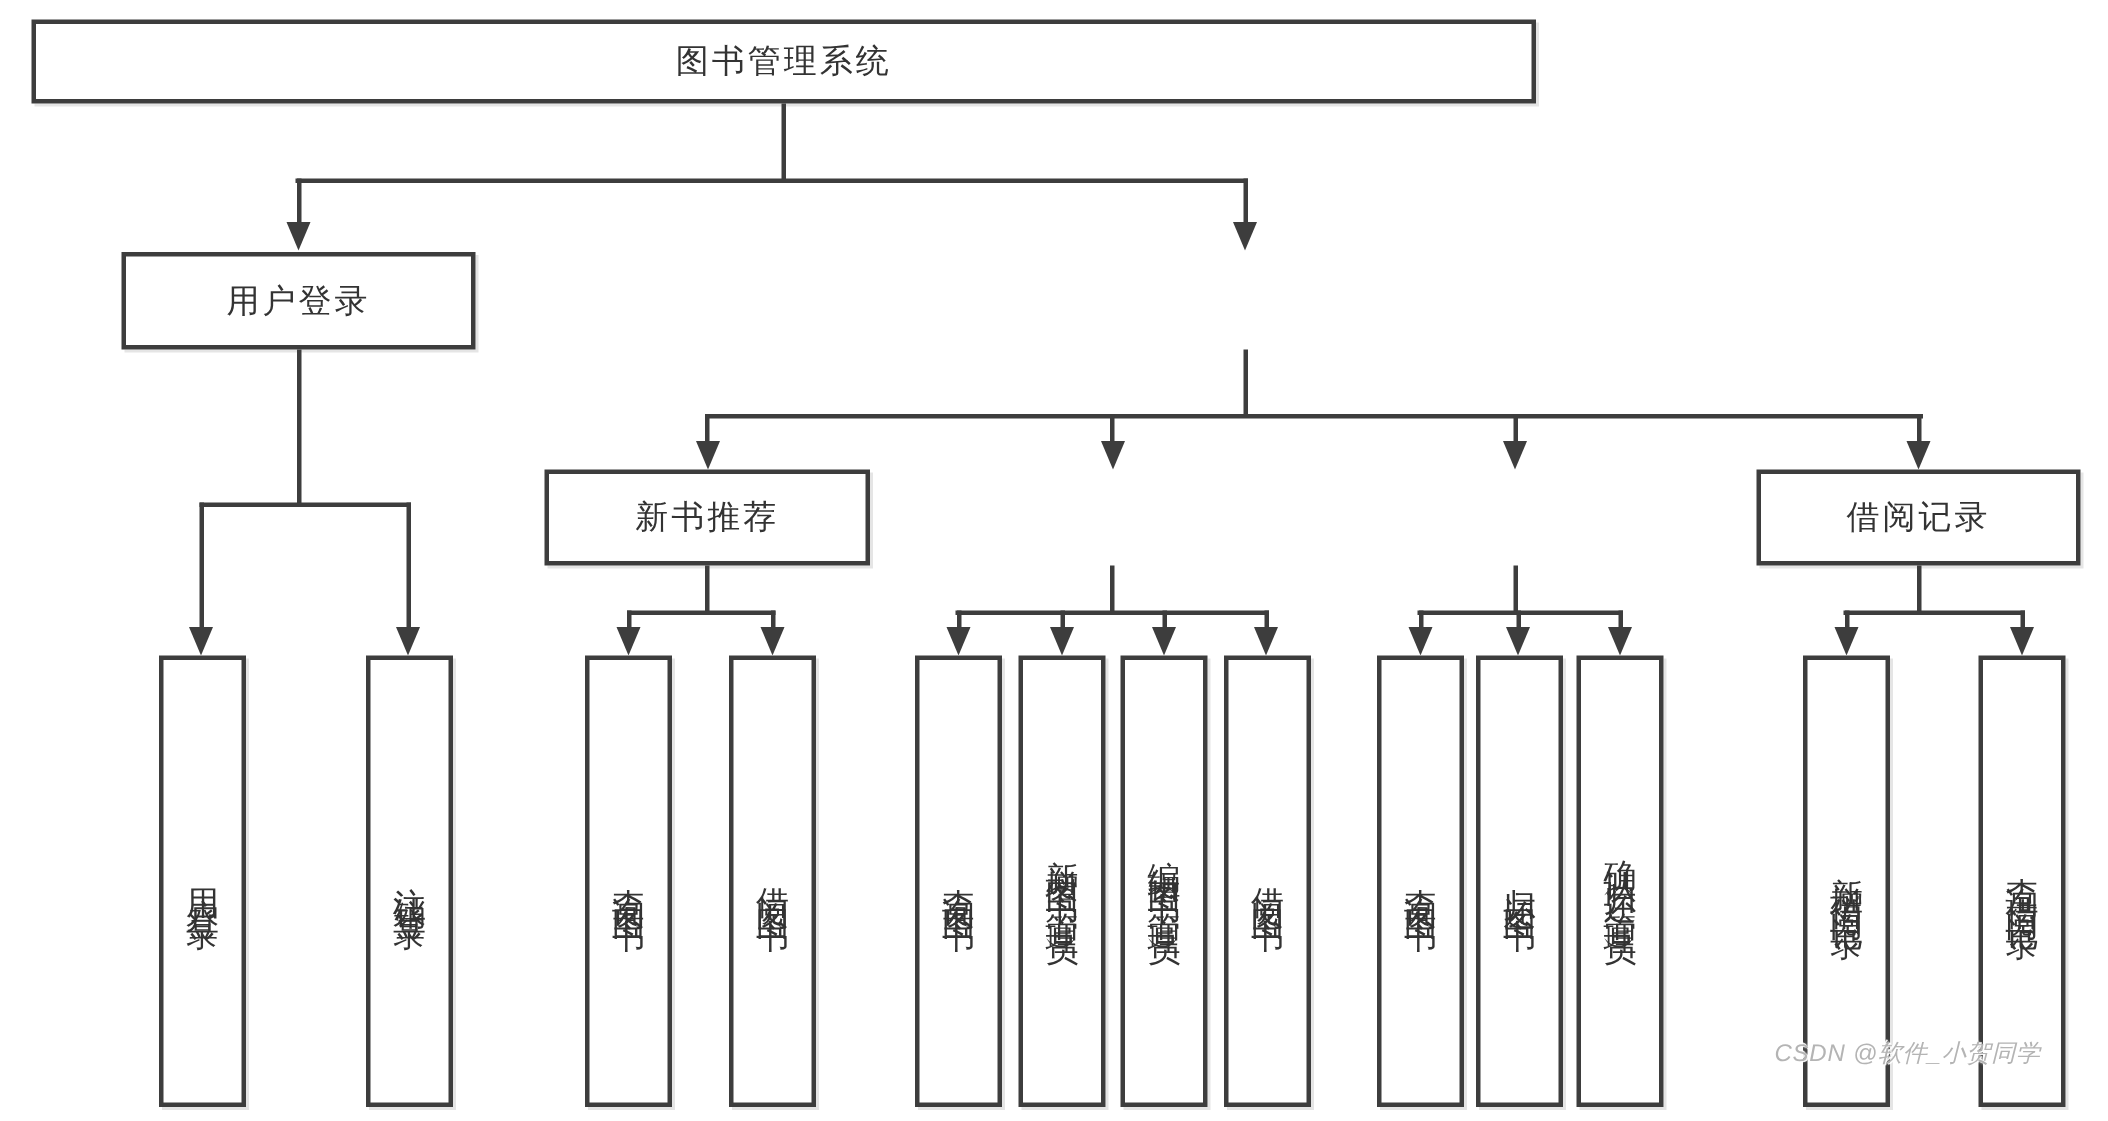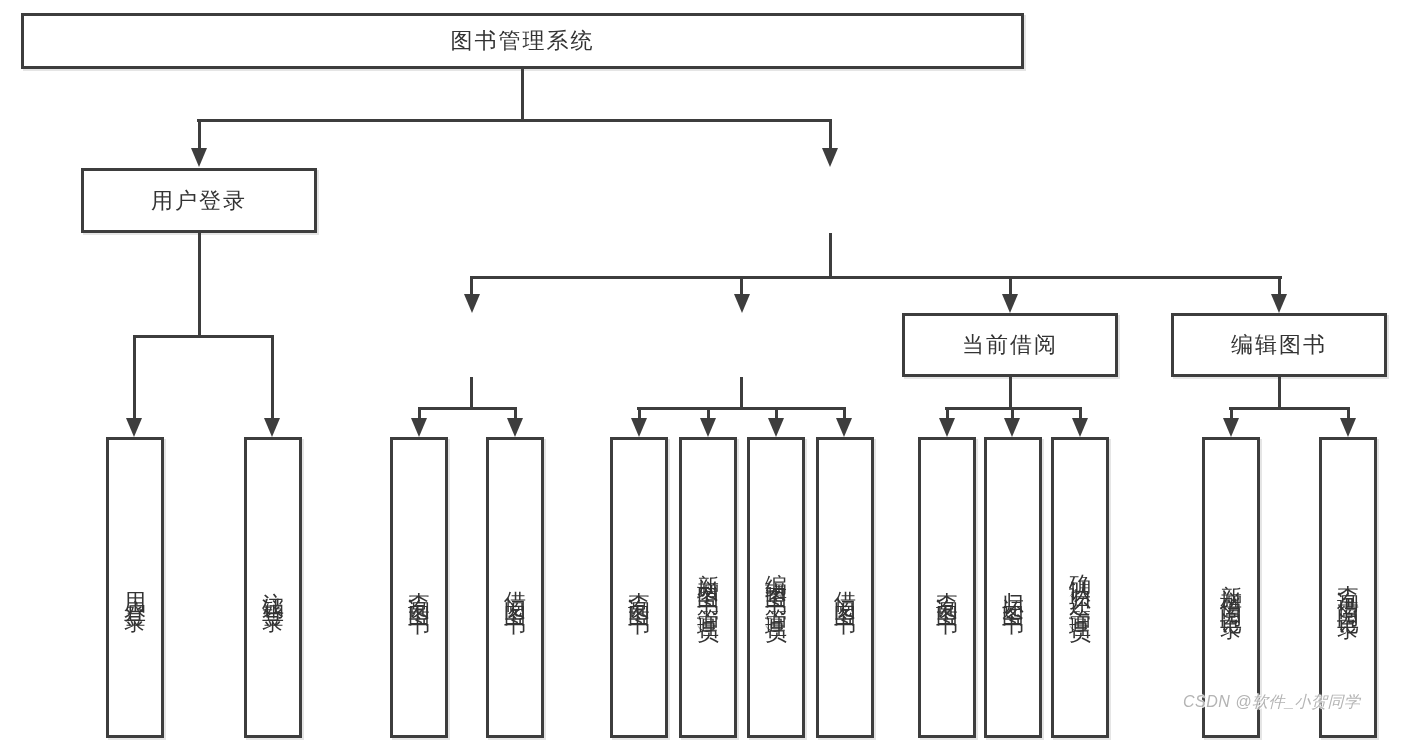--- a/index.html
+++ b/index.html
@@ -70,25 +70,25 @@
   <div class="hline" style="left:470px;top:276px;width:812px"></div>
   <div class="vline" style="left:470px;top:276px;height:20px"></div>
   <div class="arrow" style="left:464px;top:294px"></div>
   <div class="vline" style="left:740px;top:276px;height:20px"></div>
   <div class="arrow" style="left:734px;top:294px"></div>
   <div class="vline" style="left:1009px;top:276px;height:20px"></div>
   <div class="arrow" style="left:1002px;top:294px"></div>
   <div class="vline" style="left:1278px;top:276px;height:20px"></div>
   <div class="arrow" style="left:1271px;top:294px"></div>
 
-  <div class="box" style="left:902px;top:313px;width:216px;height:64px">
-    <span class="lbl">当前借阅</span>
+  <div class="box" style="left:363px;top:313px;width:217px;height:64px">
+    <span class="lbl">新书推荐</span>
   </div>
   <div class="box" style="left:1171px;top:313px;width:216px;height:64px">
-    <span class="lbl">编辑图书</span>
+    <span class="lbl">借阅记录</span>
   </div>
 
   <div class="vline" style="left:470px;top:377px;height:33px"></div>
   <div class="hline" style="left:418px;top:407px;width:99px"></div>
   <div class="vline" style="left:418px;top:407px;height:13px"></div>
   <div class="arrow" style="left:411px;top:418px"></div>
   <div class="vline" style="left:514px;top:407px;height:13px"></div>
   <div class="arrow" style="left:507px;top:418px"></div>
 
   <div class="vline" style="left:740px;top:377px;height:33px"></div>

